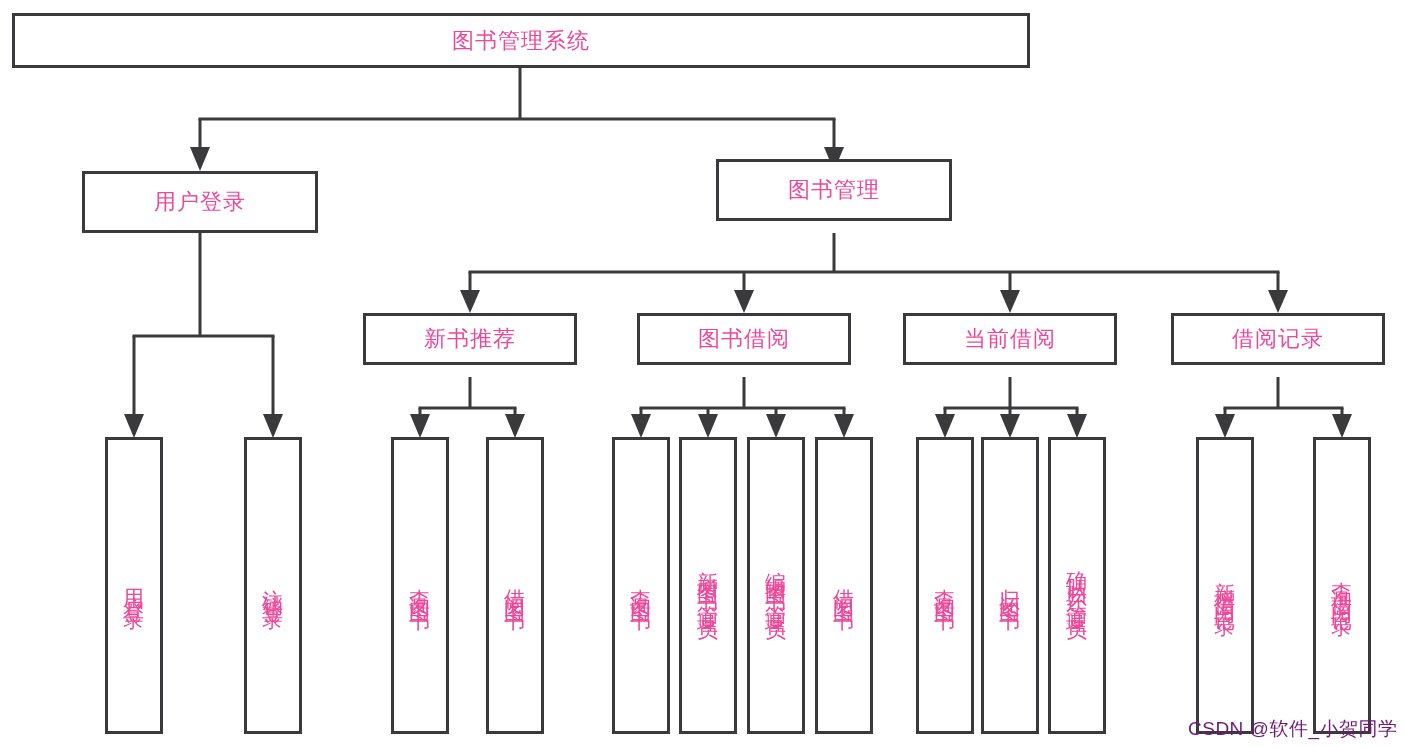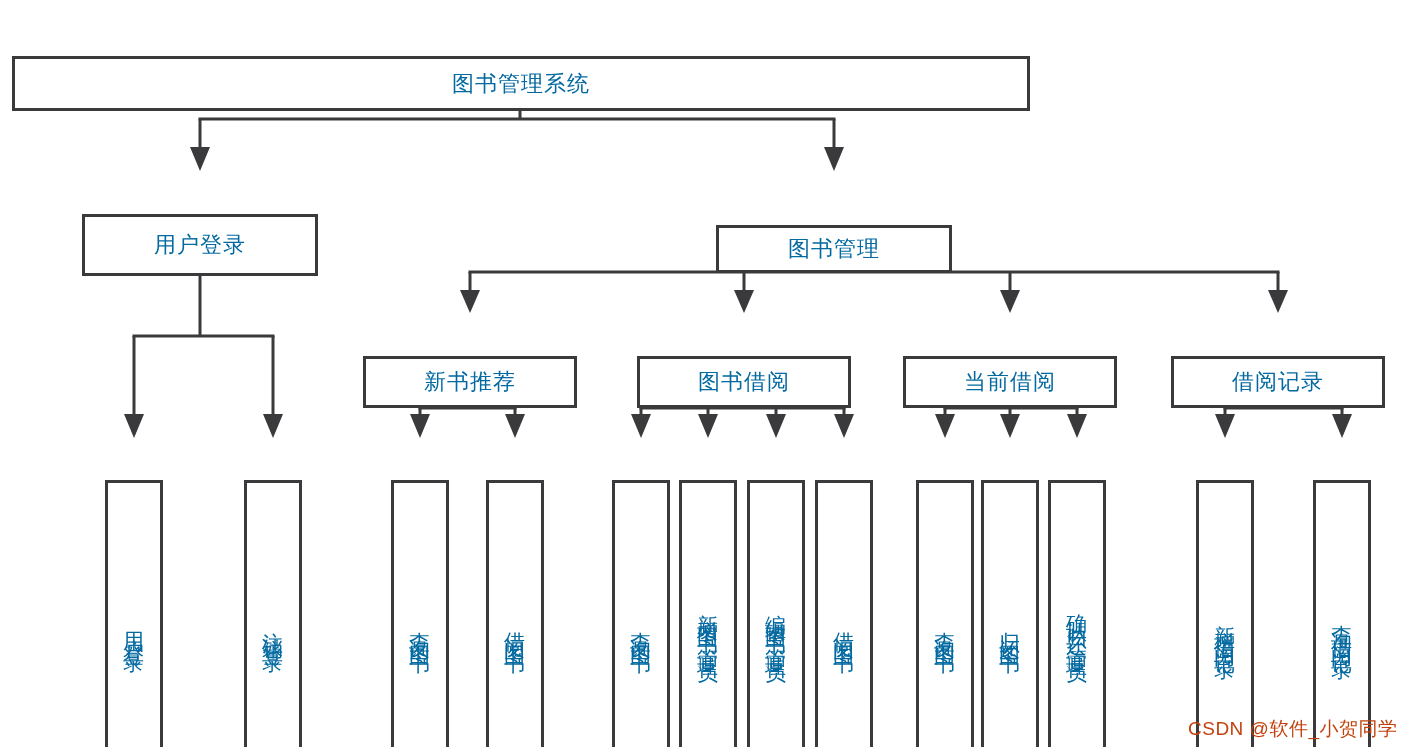--- a/index.html
+++ b/index.html
@@ -3,49 +3,49 @@
 <meta charset="utf-8">
 <style>
   html,body{margin:0;padding:0;background:#ffffff;}
   .canvas{
     position:relative;width:1405px;height:747px;background:#ffffff;
     font-family:"Liberation Sans",sans-serif;overflow:hidden;
   }
   .connectors{position:absolute;left:0;top:0;width:1405px;height:747px;pointer-events:none;}
   .node{
     position:absolute;box-sizing:border-box;background:#ffffff;
-    border:3px solid #3a3a3c;color:#0369a1;
-    display:flex;align-items:center;justify-content:center;text-align:center;margin-top:43px;
+    border:3px solid #3a3a3c;color:#ec4899;
+    display:flex;align-items:center;justify-content:center;text-align:center;
   }
   .h-label{font-size:22px;letter-spacing:1px;white-space:nowrap;}
   .v-label{
     writing-mode:vertical-rl;text-orientation:mixed;
     font-size:21px;letter-spacing:7px;line-height:1.1;white-space:nowrap;
   }
   
   .n-root{left:12px;top:13px;width:1018px;height:55px;}
   
   .n-user-login{left:82px;top:171px;width:236px;height:62px;}
-  .n-book-mgmt{left:716px;top:182px;width:236px;height:48px;}
+  .n-book-mgmt{left:716px;top:159px;width:236px;height:62px;}
   
   .lvl3{top:313px;width:214px;height:52px;}
   .n-new-book{left:363px;}
   .n-borrowing{left:637px;}
   .n-current{left:903px;}
   .n-records{left:1171px;}
   
   .leaf{top:437px;width:58px;height:297px;}
   .L1{left:105px;} .L2{left:244px;}
   .L3{left:391px;} .L4{left:486px;}
   .L5{left:612px;} .L6{left:679px;} .L7{left:747px;} .L8{left:815px;}
   .L9{left:916px;} .L10{left:981px;} .L11{left:1048px;}
   .L12{left:1196px;} .L13{left:1313px;}
   .watermark{
     position:absolute;left:1188px;top:716px;font-size:19px;
-    color:#c2410c;letter-spacing:0.5px;white-space:nowrap;
+    color:#701a75;letter-spacing:0.5px;white-space:nowrap;
   }
 </style>
 </head>
 <body>
 
 <div class="canvas">
 
   <svg class="connectors" viewBox="0 0 1405 747" xmlns="http://www.w3.org/2000/svg" fill="none" stroke="#3a3a3c" stroke-width="3">
 
     <path d="M520 68 V119"></path>

